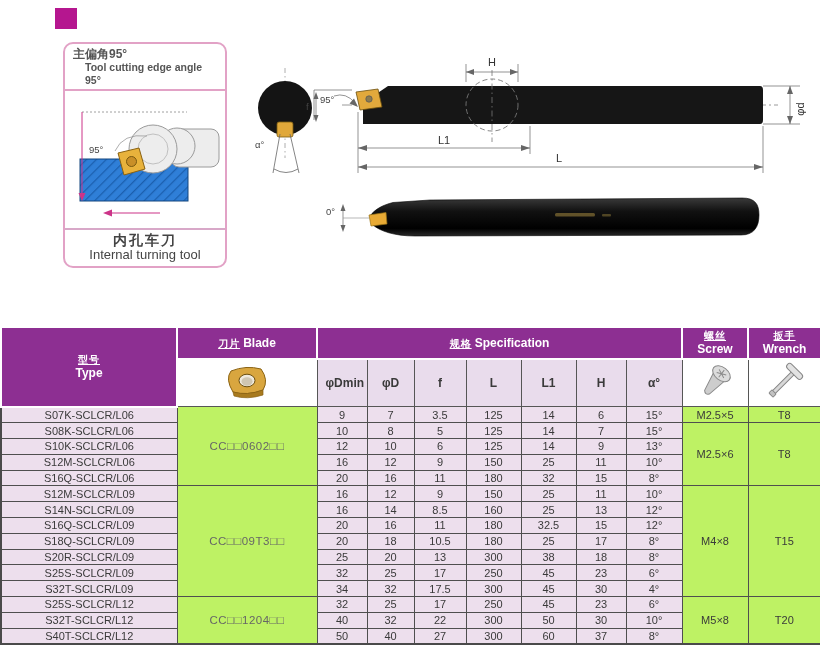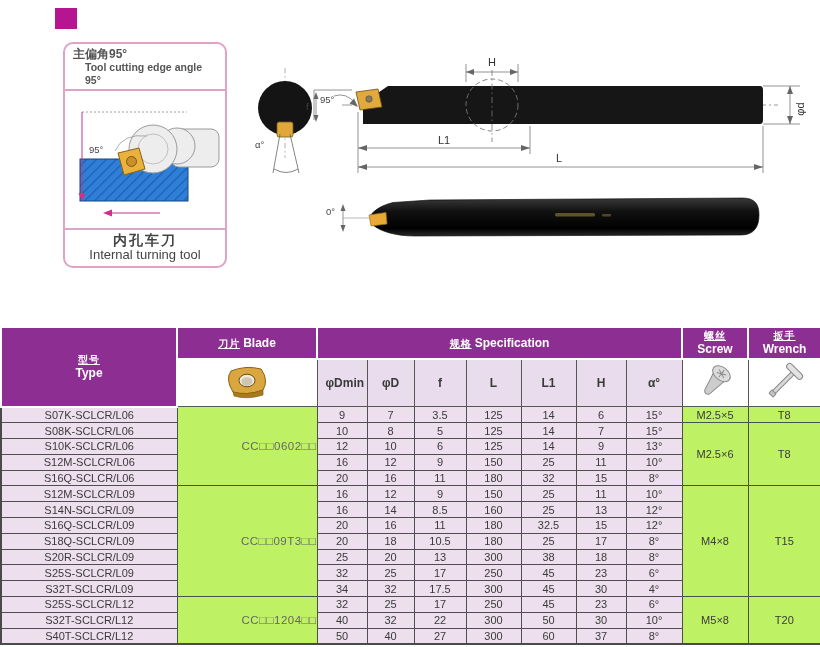--- a/index.html
+++ b/index.html
@@ -36,21 +36,21 @@
   .spec-table th.hp .cn{font-size:10px;letter-spacing:1px;text-decoration:underline;}
   .spec-table th.hp .en{font-size:12px;}
   .spec-table tr.hrow1{height:32px;}
   .spec-table tr.hrow2{height:46px;}
   .spec-table th.sub{background:#e9dcec;border:1px solid #565656;color:#3a3a3a;
                      font-weight:bold;font-size:12px;padding:8px;}
   .spec-table th.iconcell{background:#ffffff;border:1px solid #565656;padding:0;}
   .spec-table tbody td{border:1px solid #4f4f4f;height:14.8px;padding:0;text-align:center;
                        background:#eddfed;font-size:11px;}
   .spec-table tbody td.white{background:#bef264;}
-  .spec-table tbody td.blade{color:#666;letter-spacing:.5px;font-size:11.5px;text-align:right;}
+  .spec-table tbody td.blade{color:#666;letter-spacing:.5px;font-size:11.5px;}
 </style>
 </head>
 <body>
 
 <div class="canvas">
 
   <div class="page-header">
     <span class="brand-square"></span>
   </div>
 

